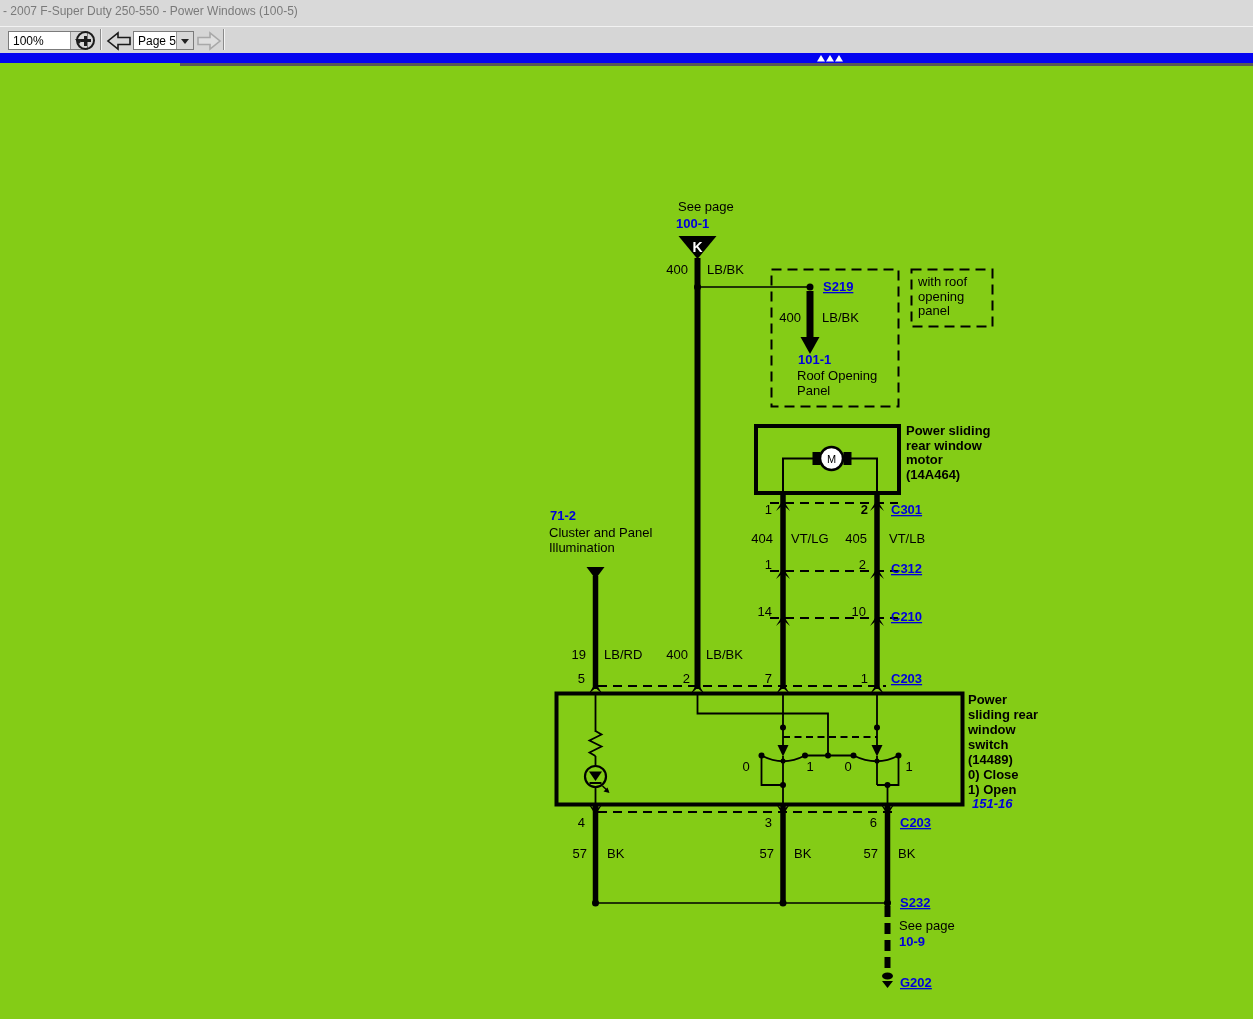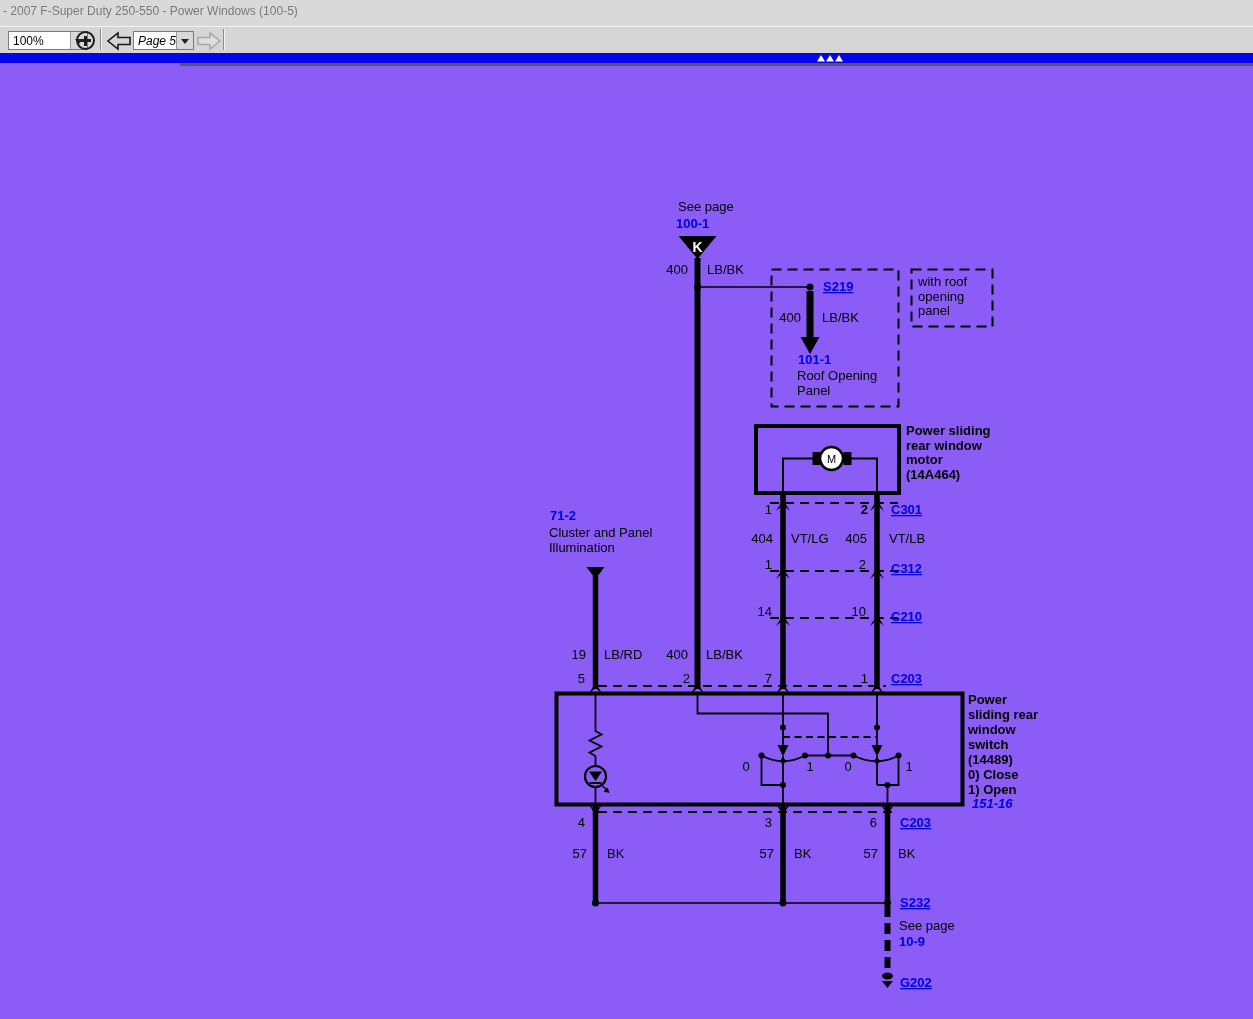--- a/index.html
+++ b/index.html
@@ -1,16 +1,16 @@
 <!DOCTYPE html>
 <html style="--link: #0000dd; --bar: #0404f0; --titletext: #7a7a7a;"><head>
 <meta charset="utf-8">
 <style>
   html,body{margin:0;padding:0;background:#fff;font-family:"Liberation Sans",sans-serif;}
-  #screen{position:relative;width:1253px;height:1019px;background:#8b5cf6;overflow:hidden;}
+  #screen{position:relative;width:1253px;height:1019px;background:#84cc16;overflow:hidden;}
   
   .titlebar{position:absolute;left:0;top:0;width:1253px;height:26px;background:#d9d9d9;}
   .titlebar span{position:absolute;left:3px;top:4px;font-size:12px;color:var(--titletext,#7a7a7a);white-space:nowrap;}
   .toolbar{position:absolute;left:0;top:26px;width:1253px;height:27px;background:#d6d6d6;border-top:1px solid #f2f2f2;box-sizing:border-box;}
   .combo{position:absolute;height:19px;background:#fff;border:1px solid #7b7b7b;box-sizing:border-box;font-size:12px;color:#000;}
   .combo .val{position:absolute;left:4px;top:2px;white-space:nowrap;}
   .combo .btn{position:absolute;right:0;top:0;bottom:0;width:16px;background:#d8d8d8;border-left:1px solid #9a9a9a;}
   .combo .btn:after{content:"";position:absolute;left:4px;top:7px;border-left:4px solid transparent;border-right:4px solid transparent;border-top:5px solid #222;}
   .zoomplus{position:absolute;left:76px;top:4px;width:15px;height:15px;border:2px solid #1c1c1c;border-radius:50%;}
   .zoomplus:before{content:"";position:absolute;left:2.5px;top:6px;width:10px;height:2.5px;background:#1c1c1c;}
@@ -40,21 +40,21 @@
   <div class="toolbar">
     <div class="combo" style="left:8px;top:4px;width:80px;">
       <span class="val">100%</span>
       <span class="btn"></span>
     </div>
     <div class="zoomplus"></div>
     <div class="tsep" style="left:100px;"></div>
     <svg class="navarrow" style="left:106px;" width="26" height="20">
       <polygon points="24,6.5 12,6.5 12,2 2,10 12,18 12,13.5 24,13.5" fill="#d6d6d6" stroke="#1a1a1a" stroke-width="1.6"></polygon>
     </svg>
-    <div class="combo" style="left:133px;top:4px;width:61px;font-style:italic;">
+    <div class="combo" style="left:133px;top:4px;width:61px;">
       <span class="val">Page 5</span>
       <span class="btn"></span>
     </div>
     <svg class="navarrow" style="left:196px;" width="26" height="20">
       <polygon points="2,6.5 14,6.5 14,2 24,10 14,18 14,13.5 2,13.5" fill="#dedede" stroke="#a8a8a8" stroke-width="1.6"></polygon>
     </svg>
     <div class="tsep" style="left:223px;"></div>
   </div>
 
   <div class="bluebar">

